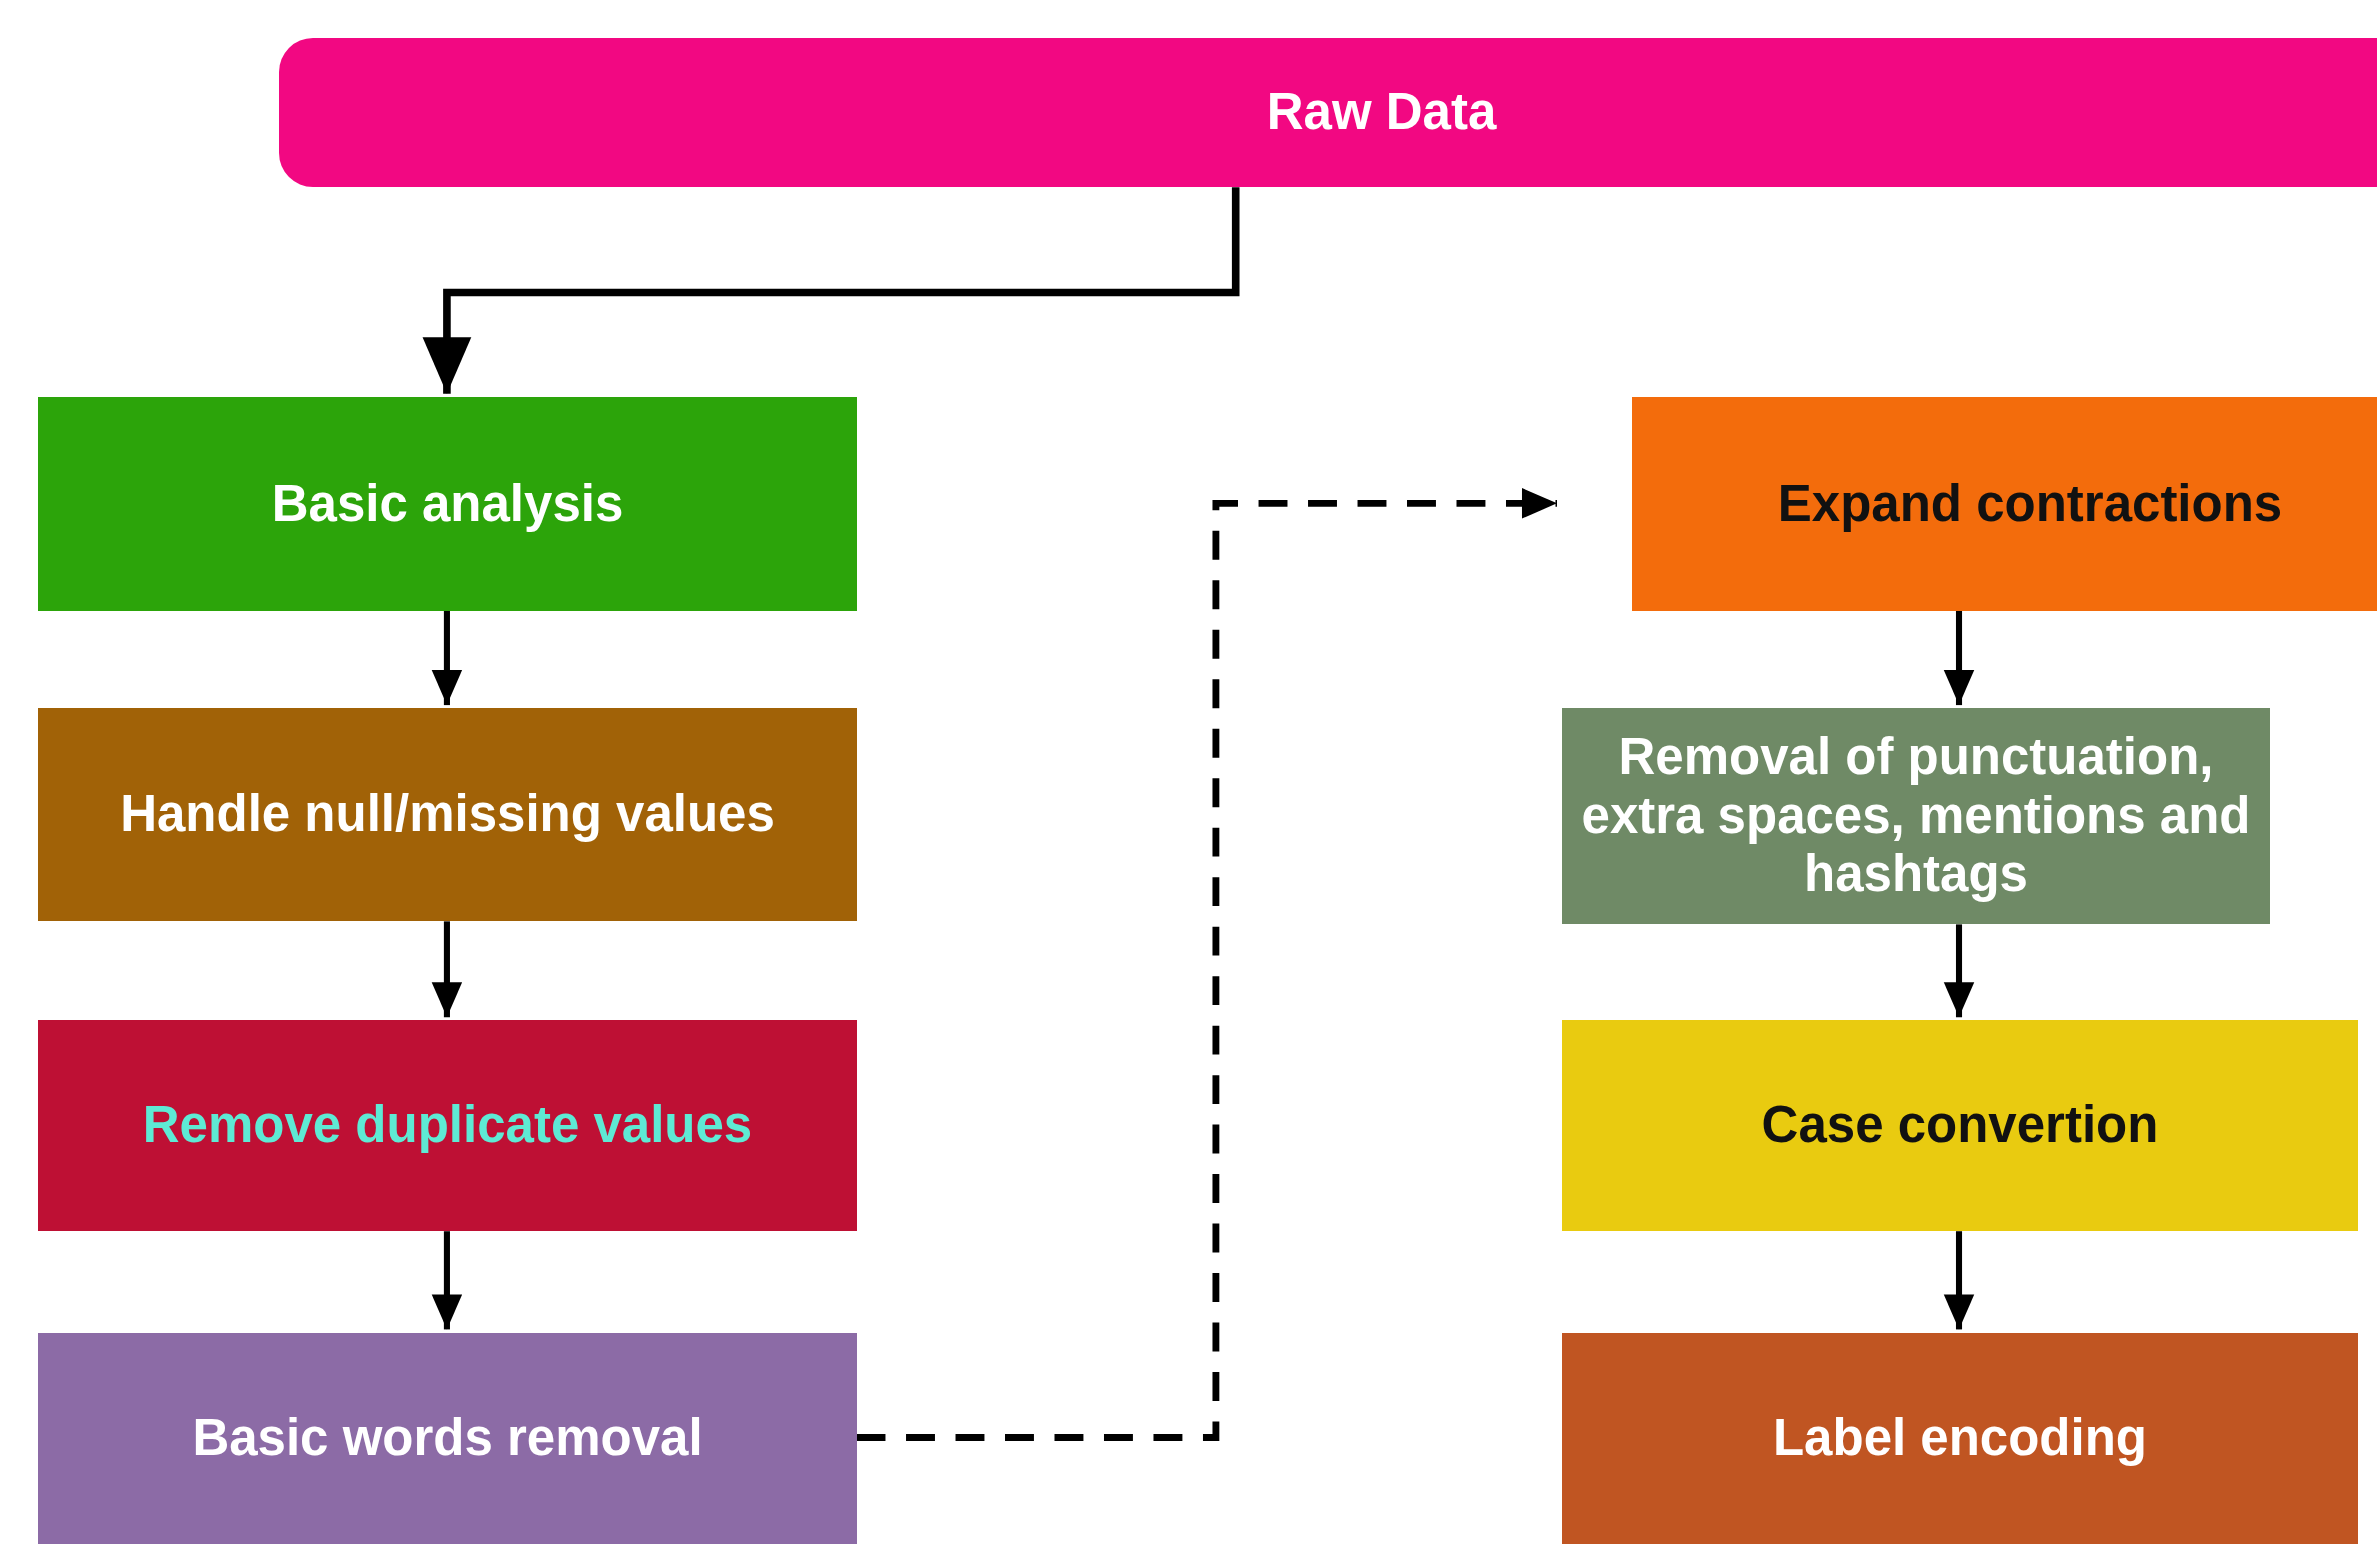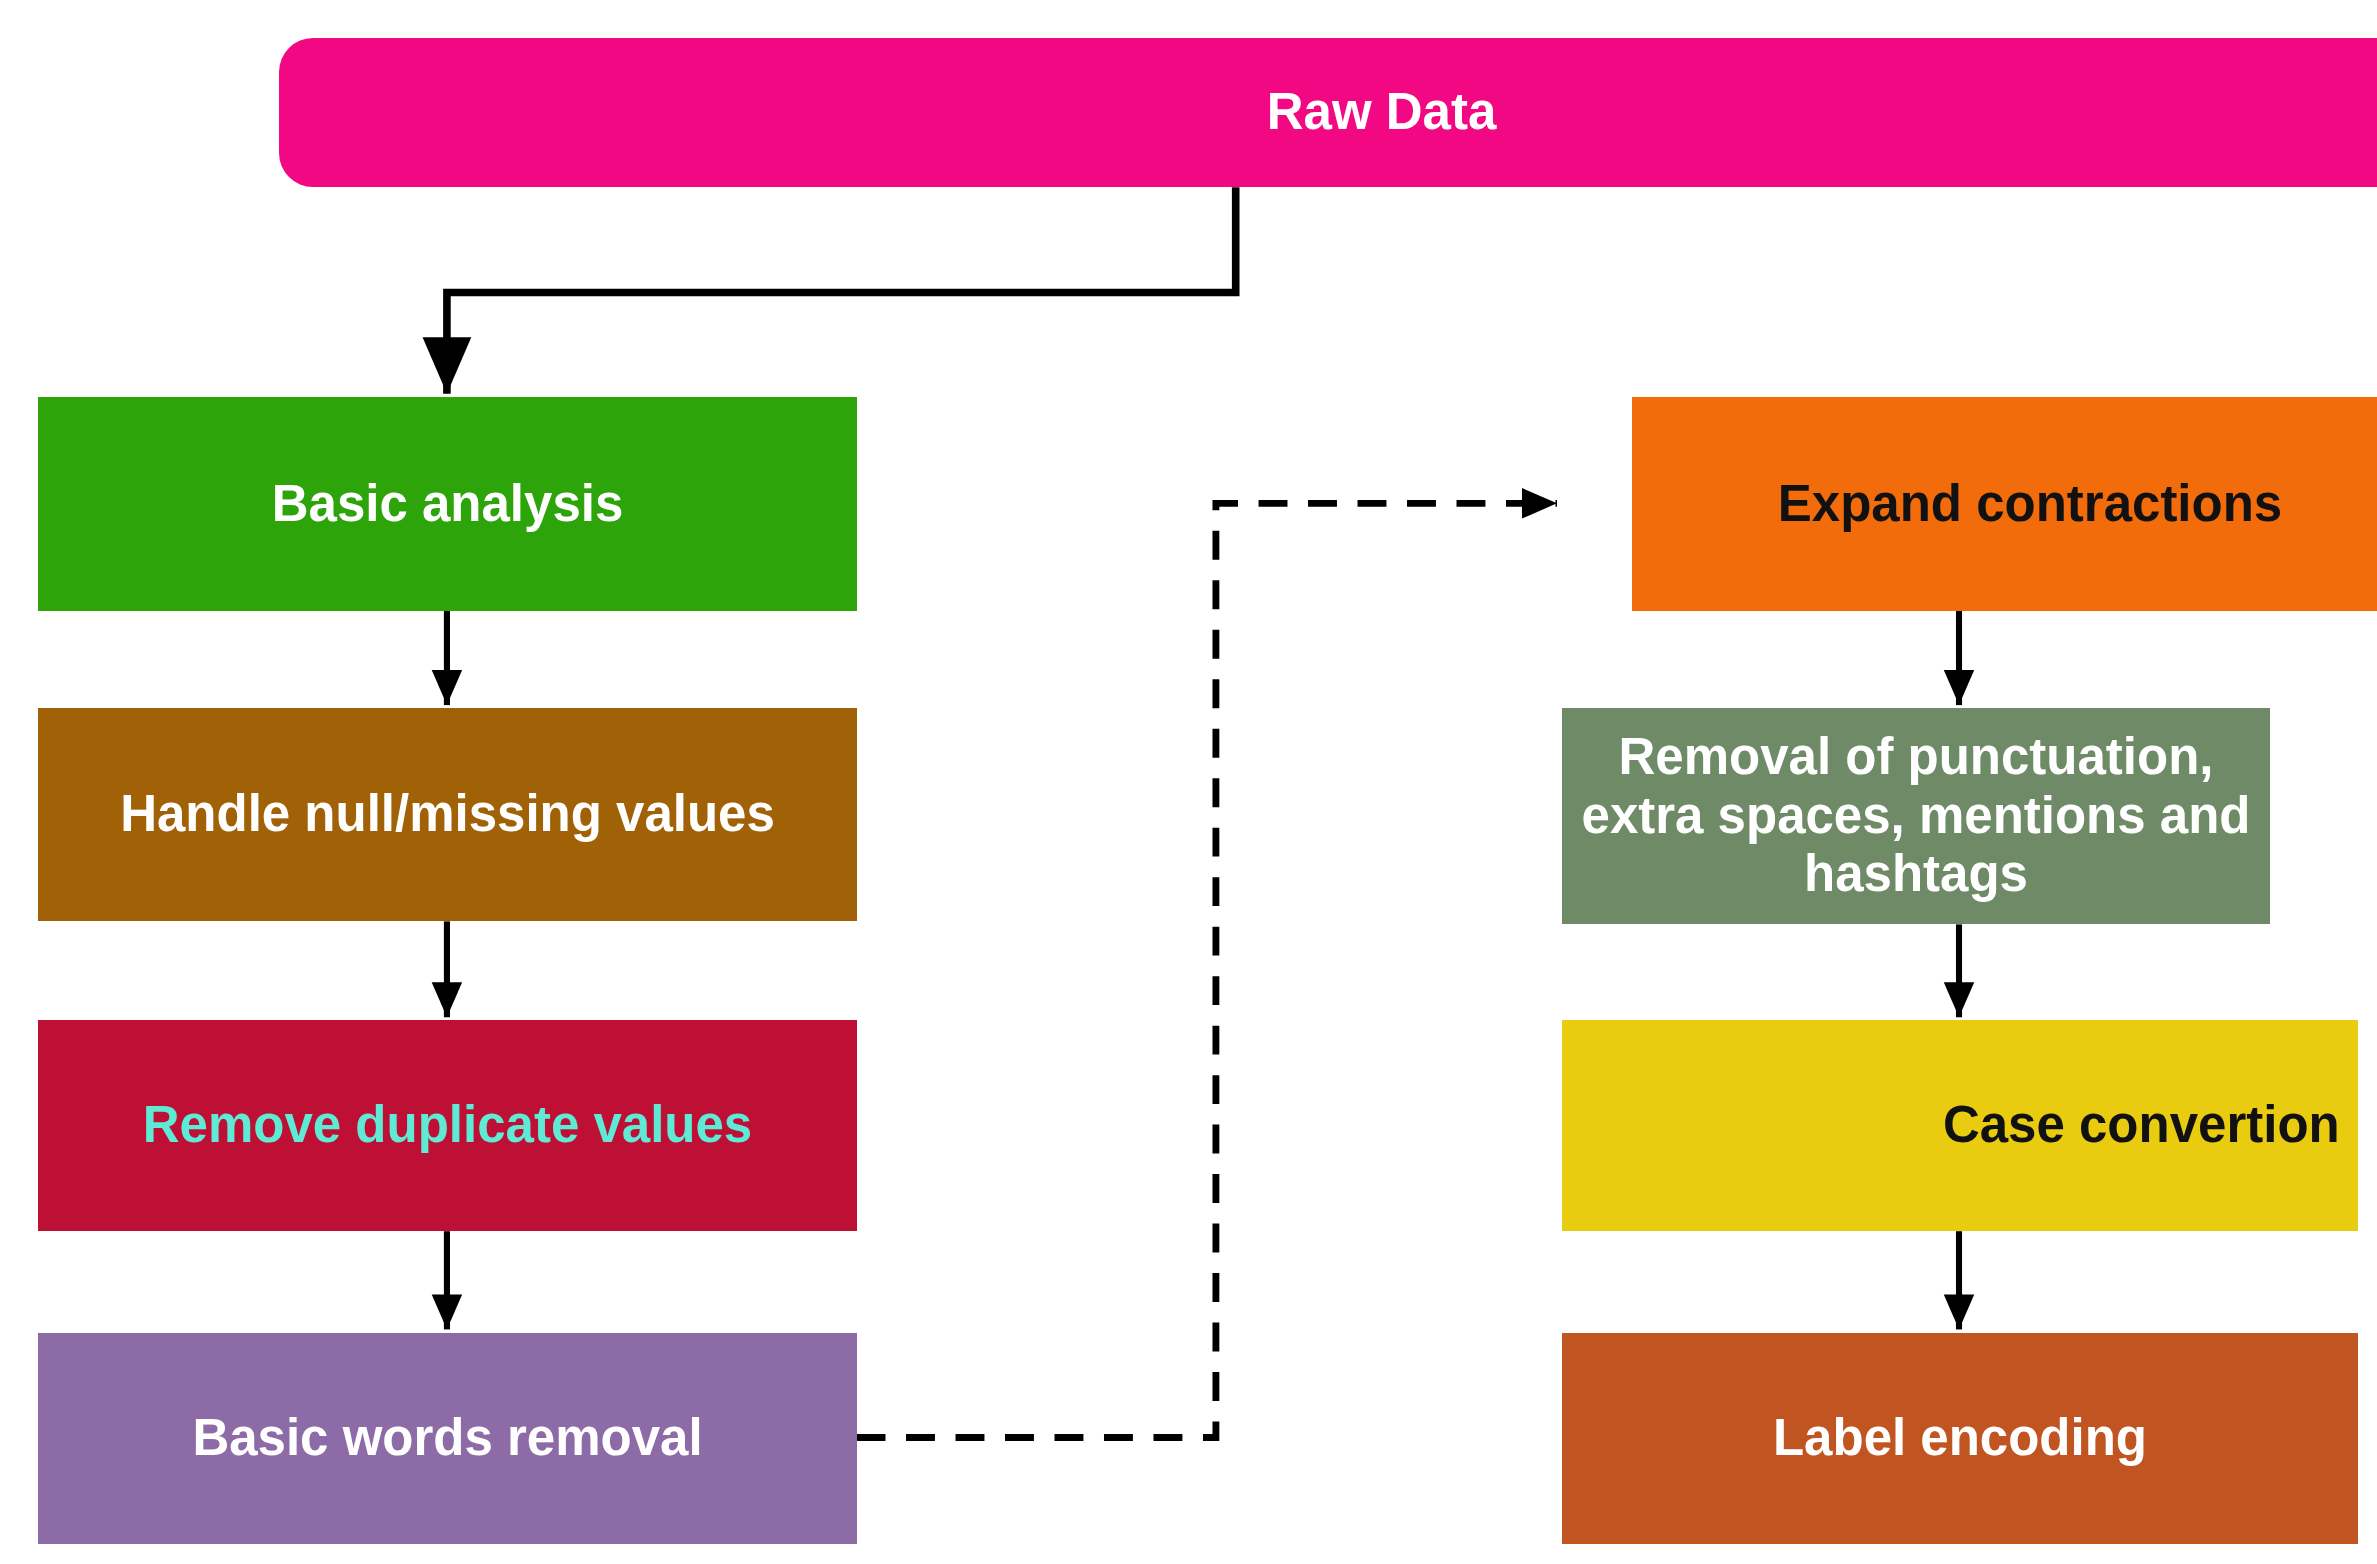--- a/index.html
+++ b/index.html
@@ -112,21 +112,21 @@
   </div>
 
   <div class="node n-expand" style="background-color: rgb(243, 108, 12);">
     <span style="color: rgb(17, 17, 17);">Expand contractions</span>
   </div>
 
   <div class="node n-removal" style="background-color: rgb(111, 138, 102);">
     <span style="color: rgb(255, 255, 255);">Removal of punctuation, extra spaces, mentions and hashtags</span>
   </div>
 
-  <div class="node n-case" style="background-color: rgb(233, 203, 16); justify-content: flex-end;">
+  <div class="node n-case" style="background-color: rgb(233, 203, 16);">
     <span style="color: rgb(17, 17, 17);">Case convertion</span>
   </div>
 
   <div class="node n-label" style="background-color: rgb(192, 85, 34);">
     <span style="color: rgb(255, 255, 255);">Label encoding</span>
   </div>
 
 </div>
 
 

